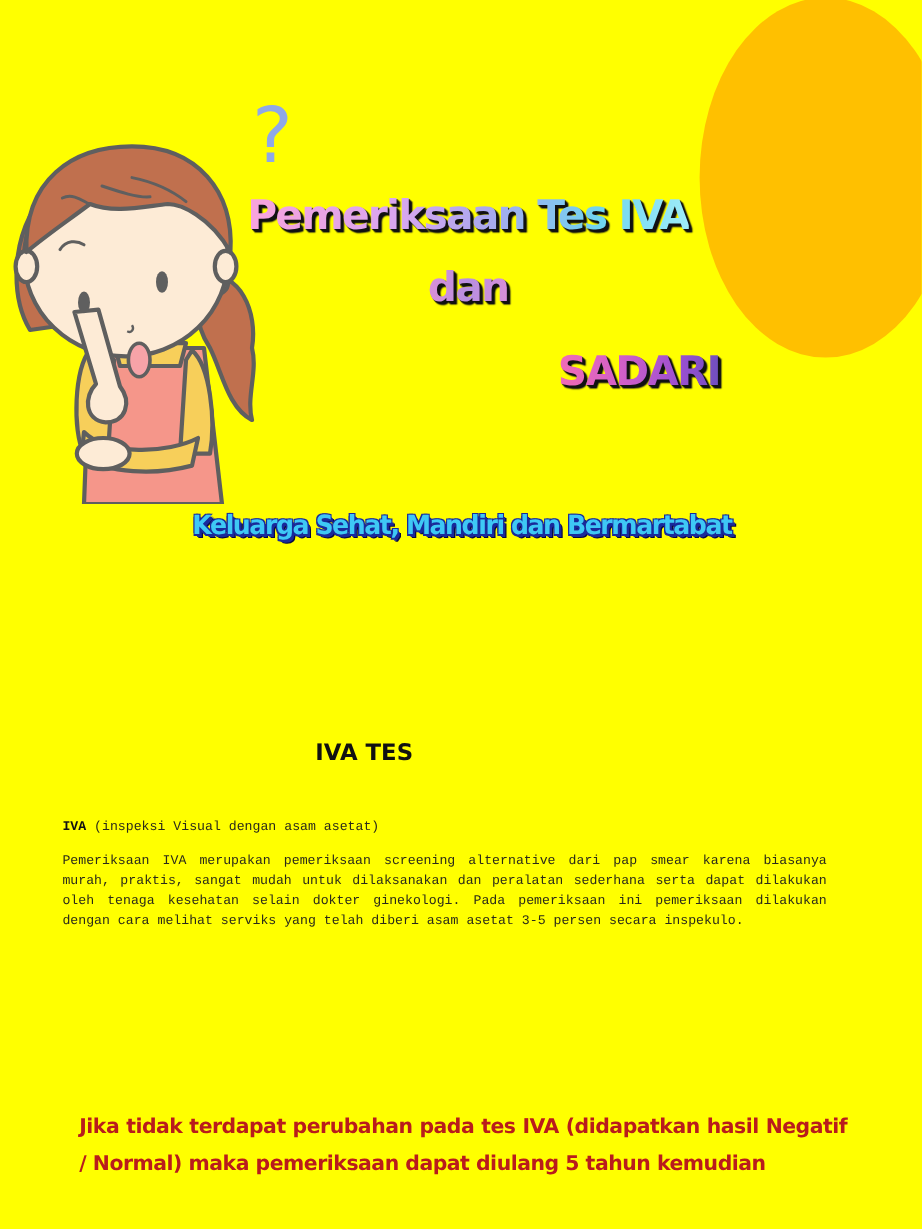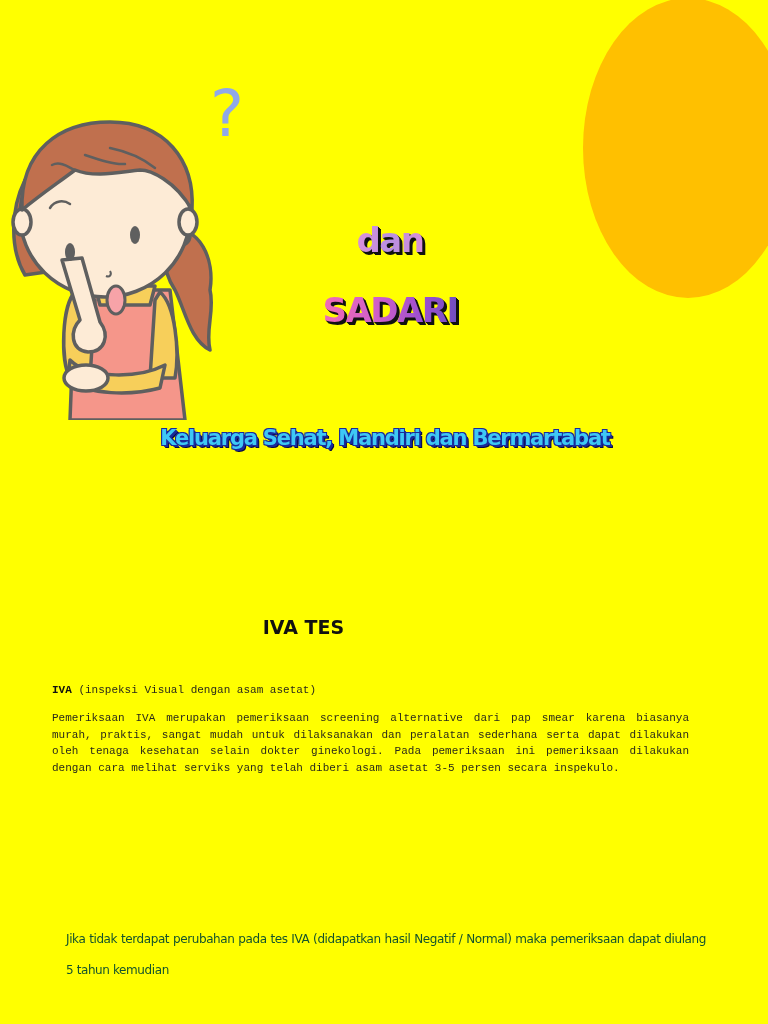--- a/index.html
+++ b/index.html
@@ -47,21 +47,21 @@
     -webkit-background-clip: text; background-clip: text;
     color: transparent;
     filter: drop-shadow(2px 2px 0 #111) drop-shadow(1px 1px 0 #111);
   }
   .t1 { top: 163px; }
   .t2 { top: 223px; }
   .t2 span {
     background: linear-gradient(90deg, #d98fd9, #b88fe0, #d98fd9);
     -webkit-background-clip: text; background-clip: text; color: transparent;
   }
-  .t3 { top: 293px; }
+  .t3 { top: 293px; text-align: right; }
   .t3 span {
     background: linear-gradient(90deg, #f16bb5 0%, #d05fc8 40%, #9b4fd0 75%, #6f4fc0 100%);
     -webkit-background-clip: text; background-clip: text; color: transparent;
   }
 
   
   .slogan {
     position: absolute; left: 140px; top: 426px; width: 490px;
     text-align: center;
     font-family: "DejaVu Sans", sans-serif;
@@ -87,23 +87,23 @@
     color: #2a2a1a;
     text-align: justify;
   }
   .lead { top: 682px; }
   .lead b { font-weight: bold; color: #111; }
   .p1 { top: 710px; }
   .p2 { top: 806px; }
   .p3 { top: 856px; }
   .callout {
     position: absolute; left: 66px; width: 640px; top: 924px;
-    font-family: "DejaVu Sans", sans-serif; font-weight: normal;
-    font-size: 12px; line-height: 31px; letter-spacing: -0.4px;
-    color: #14532d;
+    font-family: "DejaVu Sans", sans-serif; font-weight: bold;
+    font-size: 17px; line-height: 31px; letter-spacing: -0.4px;
+    color: #b91c1c;
     text-align: justify;
   }
 </style>
 </head>
 <body>
 
 <div class="page">
 
   <div class="ellipse"></div>
 
@@ -147,20 +147,21 @@
     <ellipse cx="70" cy="192" rx="5" ry="9" fill="#5f5f5f"></ellipse>
     <ellipse cx="135" cy="175" rx="5" ry="9" fill="#5f5f5f"></ellipse>
 
     <path d="M106 216 C110 218 112 214 110 211" stroke="#5f5f5f" stroke-width="2" fill="none"></path>
 
     <ellipse cx="116" cy="240" rx="9" ry="14" fill="#f7a3a8" stroke="#5f5f5f" stroke-width="3"></ellipse>
   </svg>
 
   <div class="qmark">?</div>
 
+  <div class="title-line t1"><span>Pemeriksaan Tes IVA</span></div>
   <div class="title-line t2"><span>dan</span></div>
   <div class="title-line t3"><span>SADARI</span></div>
 
   <div class="slogan">Keluarga Sehat, Mandiri dan Bermartabat</div>
 
   <div class="section-title">IVA TES</div>
 
   <div class="body lead"><b>IVA</b><span> (inspeksi Visual dengan asam asetat)</span></div>
 
   <p class="body p1">Pemeriksaan IVA merupakan pemeriksaan screening alternative dari pap smear karena biasanya murah, praktis, sangat mudah untuk dilaksanakan dan peralatan sederhana serta dapat dilakukan oleh tenaga kesehatan selain dokter ginekologi. Pada pemeriksaan ini pemeriksaan dilakukan dengan cara melihat serviks yang telah diberi asam asetat 3-5 persen secara inspekulo.</p>

